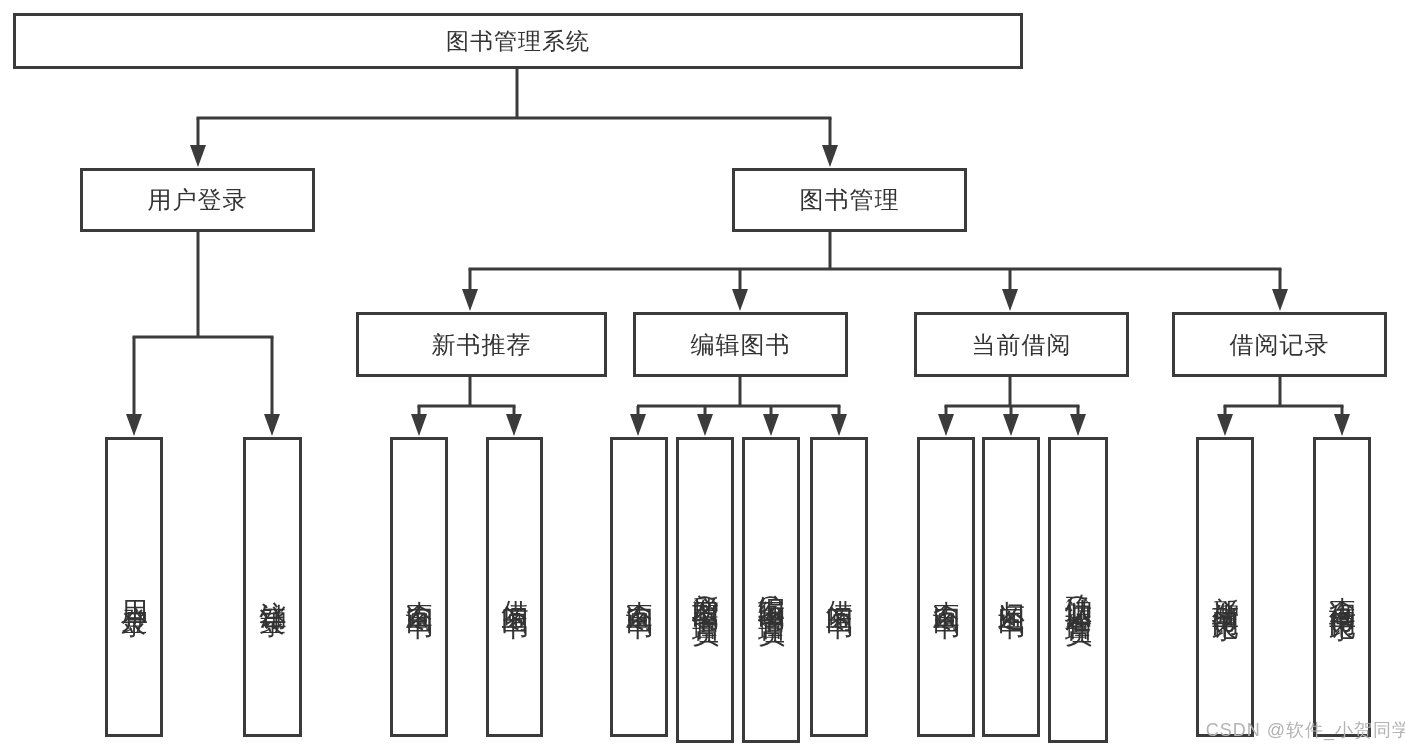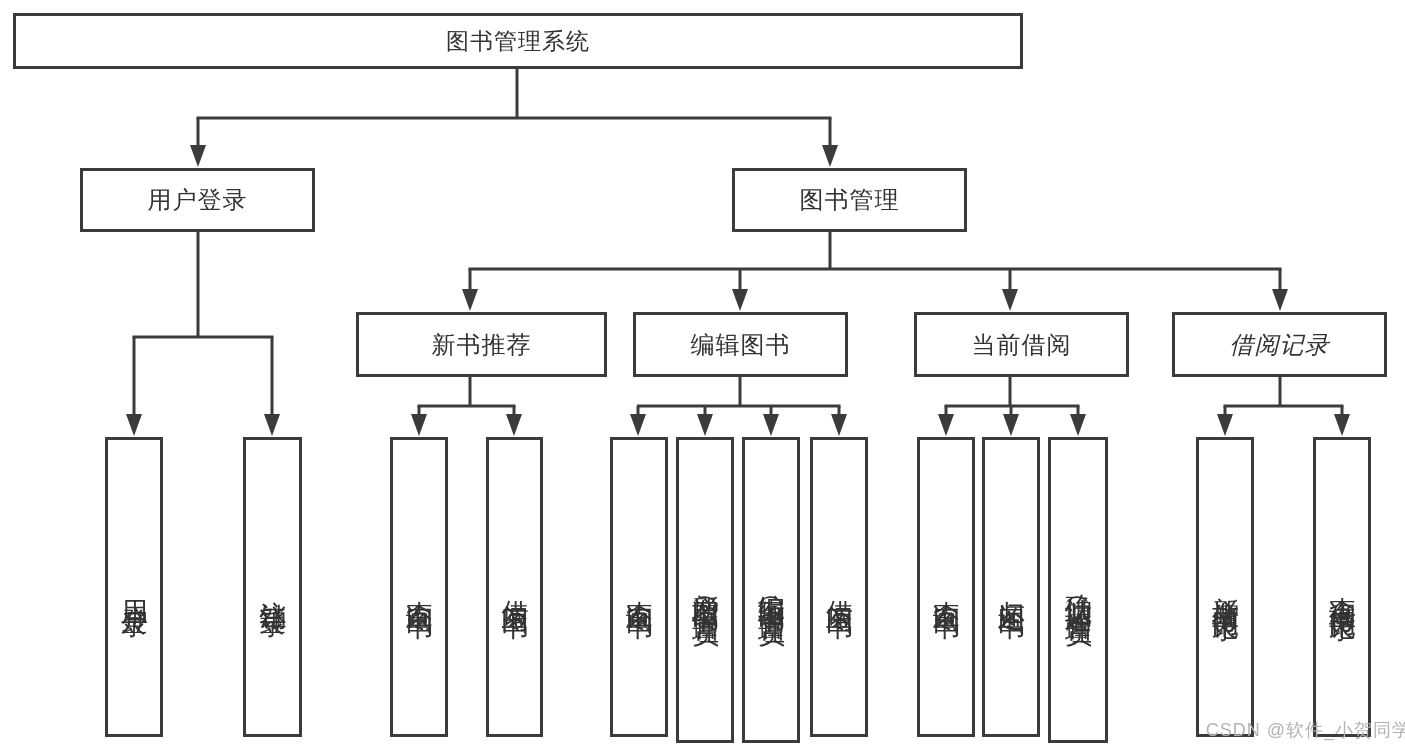--- a/index.html
+++ b/index.html
@@ -142,21 +142,21 @@
   </svg>
 
   <div class="node h-node root-node" style="left:13px; top:13px; width:1010px; height:56px;">图书管理系统</div>
 
   <div class="node h-node" style="left:80px; top:168px; width:235px; height:64px;">用户登录</div>
   <div class="node h-node" style="left:712px; top:168px; width:235px; height:64px;margin-left:20px;">图书管理</div>
 
   <div class="node h-node" style="left:356px; top:312px; width:251px; height:65px;">新书推荐</div>
   <div class="node h-node" style="left:633px; top:312px; width:215px; height:65px;">编辑图书</div>
   <div class="node h-node" style="left:914px; top:312px; width:215px; height:65px;">当前借阅</div>
-  <div class="node h-node" style="left:1172px; top:312px; width:215px; height:65px;font-style:italic;">借阅记录</div>
+  <div class="node h-node" style="left:1172px; top:312px; width:215px; height:65px;">借阅记录</div>
 
   <div class="node v-node" style="left:105px; top:437px; width:58px; height:300px;">用户登录</div>
   <div class="node v-node" style="left:243px; top:437px; width:59px; height:300px;">注销登录</div>
 
   <div class="node v-node" style="left:390px; top:437px; width:58px; height:300px;">查询图书</div>
   <div class="node v-node" style="left:486px; top:437px; width:57px; height:300px;">借阅图书</div>
 
   <div class="node v-node" style="left:610px; top:437px; width:58px; height:300px;">查询图书</div>
   <div class="node v-node" style="left:676px; top:437px; width:58px; height:306px;">新增图书（管理员）</div>
   <div class="node v-node" style="left:742px; top:437px; width:58px; height:306px;">编辑图书（管理员）</div>

